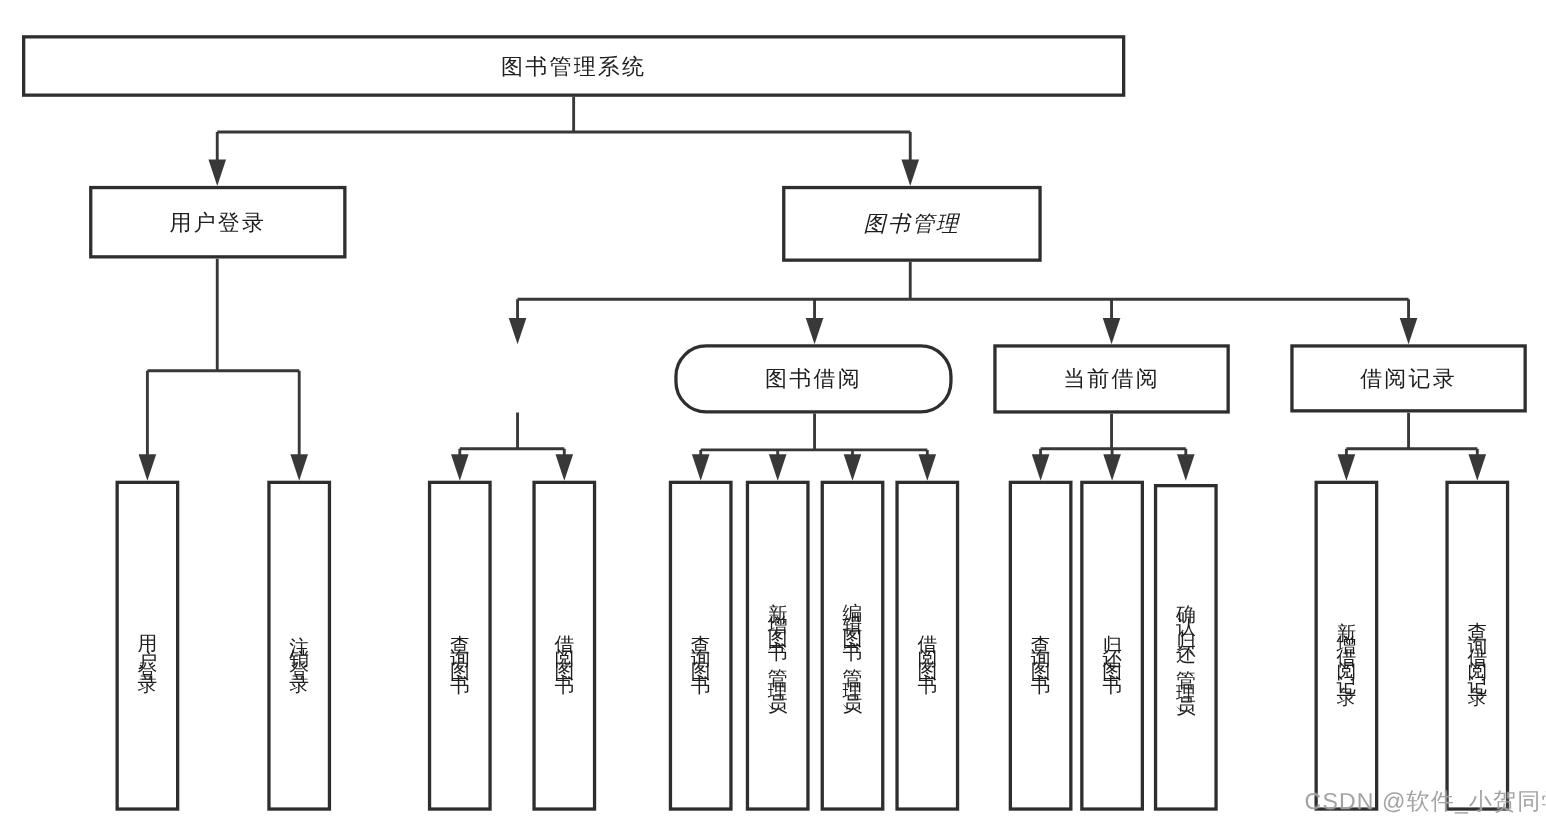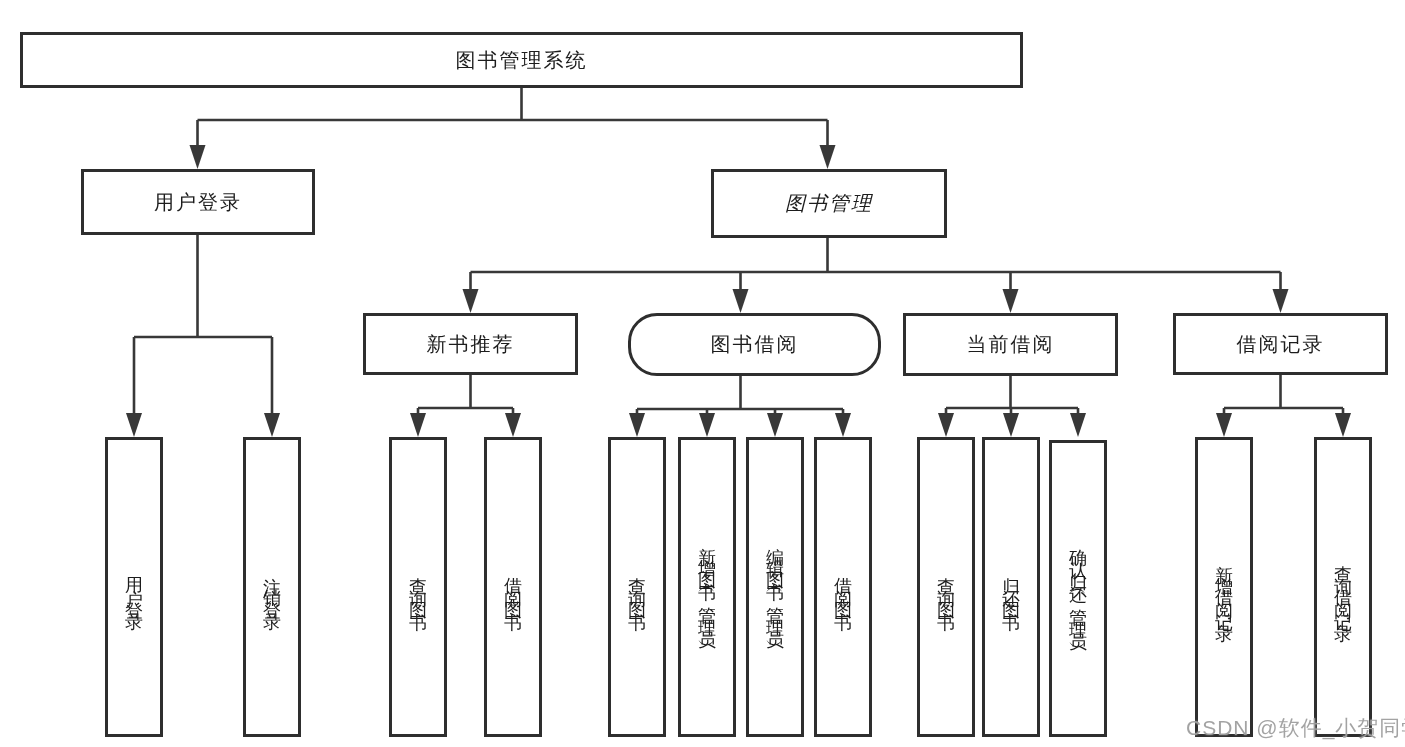--- a/index.html
+++ b/index.html
@@ -106,24 +106,21 @@
     <span>图书管理系统</span>
   </div>
 
   <div class="box h" style="left:81px; top:169px; width:234px; height:66px;">
     <span>用户登录</span>
   </div>
   <div class="box h" style="left:711px; top:169px; width:236px; height:69px;font-style:italic;">
     <span>图书管理</span>
   </div>
 
-  <div class="box h" style="left:363px; top:313px; width:215px; height:62px;">
-    <span>新书推荐</span>
-  </div>
-  <div class="box h" style="left:628px; top:313px; width:253px; height:63px;border-radius:29px;">
+  <div class="box h" style="left:613px; top:313px; width:253px; height:63px;border-radius:29px;">
     <span>图书借阅</span>
   </div>
   <div class="box h" style="left:903px; top:313px; width:215px; height:63px;justify-content:center;">
     <span>当前借阅</span>
   </div>
   <div class="box h" style="left:1173px; top:313px; width:215px; height:62px;">
     <span>借阅记录</span>
   </div>
 
   <div class="box v" style="left:105px; top:437px; width:58px; height:300px;">

